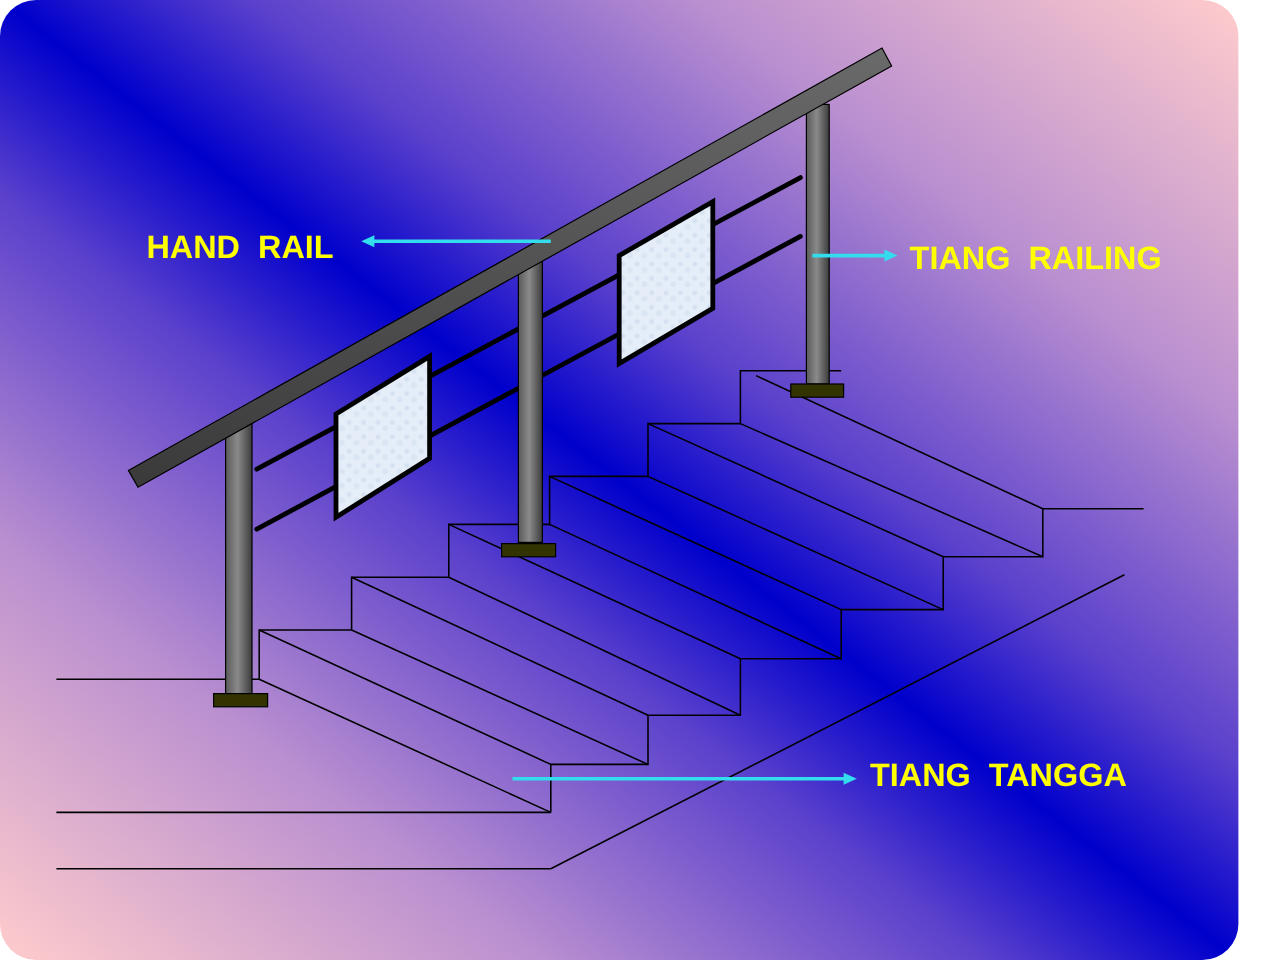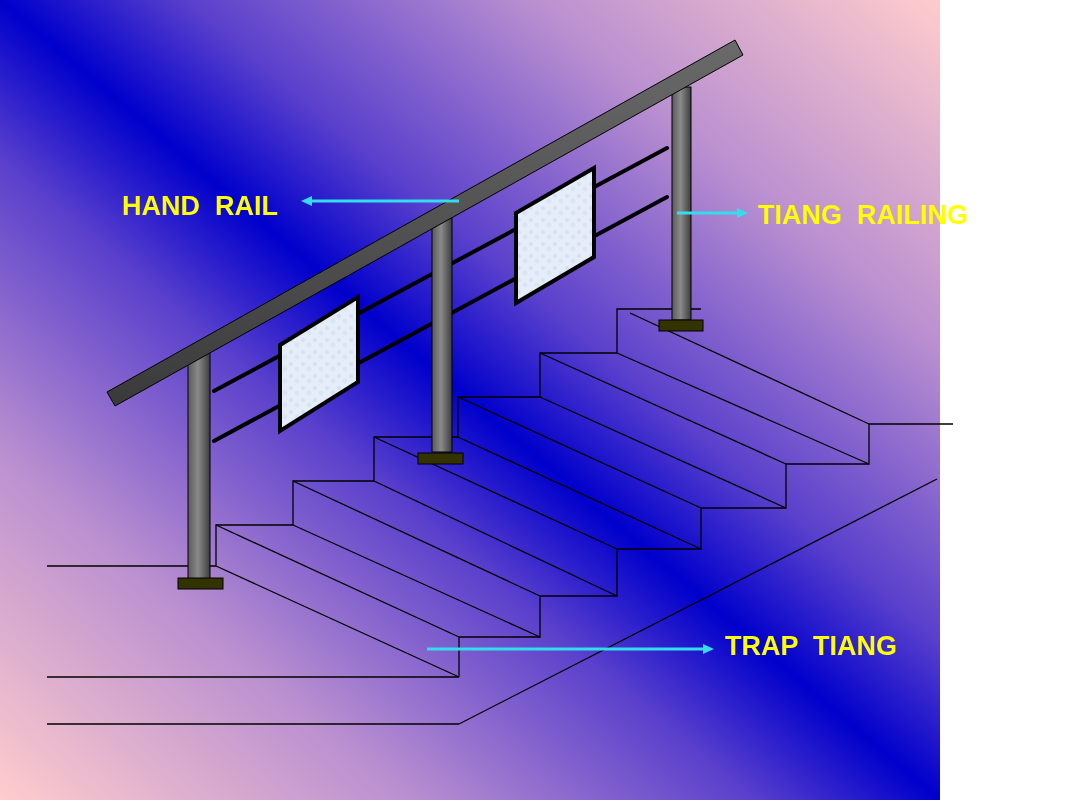--- a/index.html
+++ b/index.html
@@ -1,20 +1,21 @@
 <!DOCTYPE html>
 <html><head>
 <meta charset="utf-8">
 <style>
   html, body { margin: 0; padding: 0; }
   body { width: 1068px; height: 800px; overflow: hidden; position: relative; }
   #stage {
-    position: absolute; left: 0; top: 0; width: 940px; height: 800px;
+    position: absolute; left: 0; top: 0; width: 1032px; height: 800px;
     background: linear-gradient(to bottom left,
       #ffcccc 0%, #b98fd0 22%, #5a40cc 40%, #0000cc 50%, #5a40cc 60%, #b98fd0 78%, #ffcccc 100%);
+    border-radius: 30px;
   }
   svg { position: absolute; left: 0; top: 0; }
   .label {
     position: absolute;
     font-family: "Liberation Sans", sans-serif;
     font-weight: bold;
     font-size: 27px;
     color: #ffff00;
     white-space: pre;
     letter-spacing: 0px;
@@ -105,14 +106,14 @@
       </g>
       <g>
         <line x1="427" y1="649" x2="704" y2="649"></line>
         <polygon points="714,649 703,644 703,654" stroke="none"></polygon>
       </g>
     </g>
   </svg>
 
   <div class="label" style="left:122px; top:191px;">HAND  RAIL</div>
   <div class="label" style="left:758px; top:200px;">TIANG  RAILING</div>
-  <div class="label" style="left:725px; top:631px;">TRAP  TIANG</div>
+  <div class="label" style="left:725px; top:631px;">TIANG  TANGGA</div>
 </div>
 
 </body></html>

